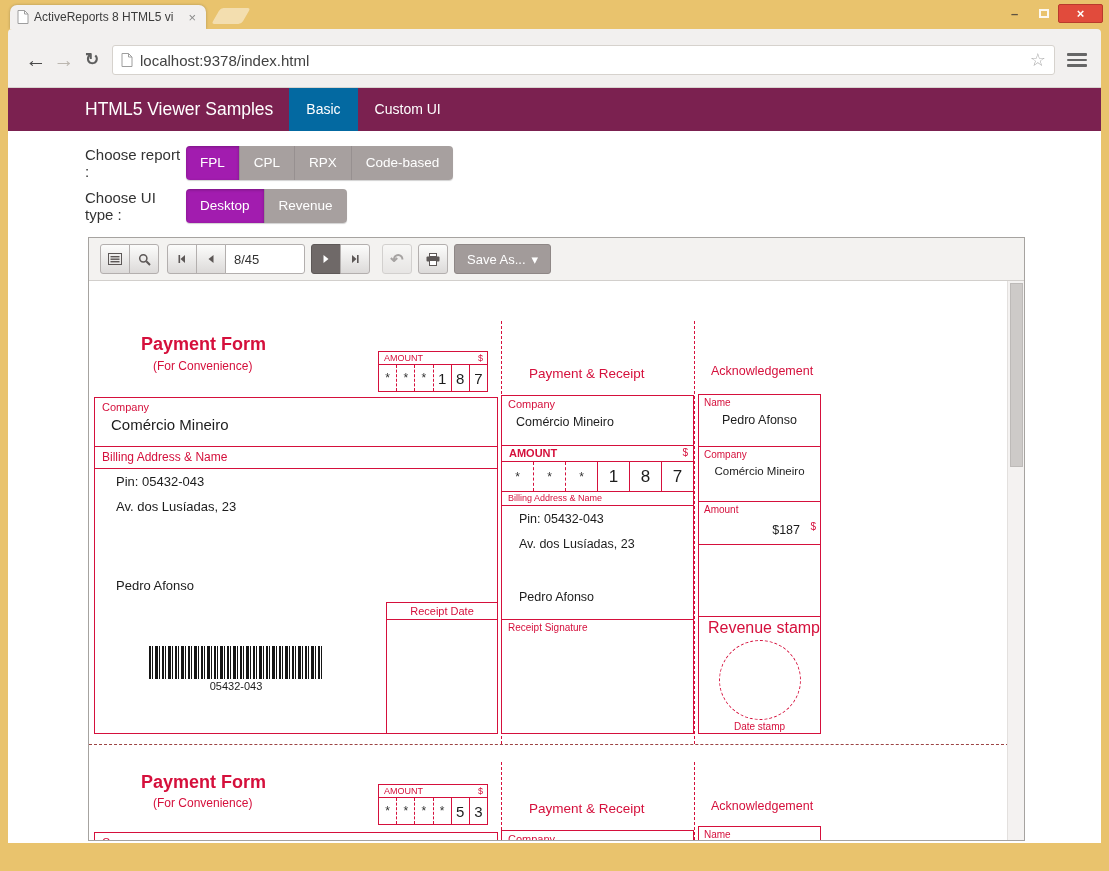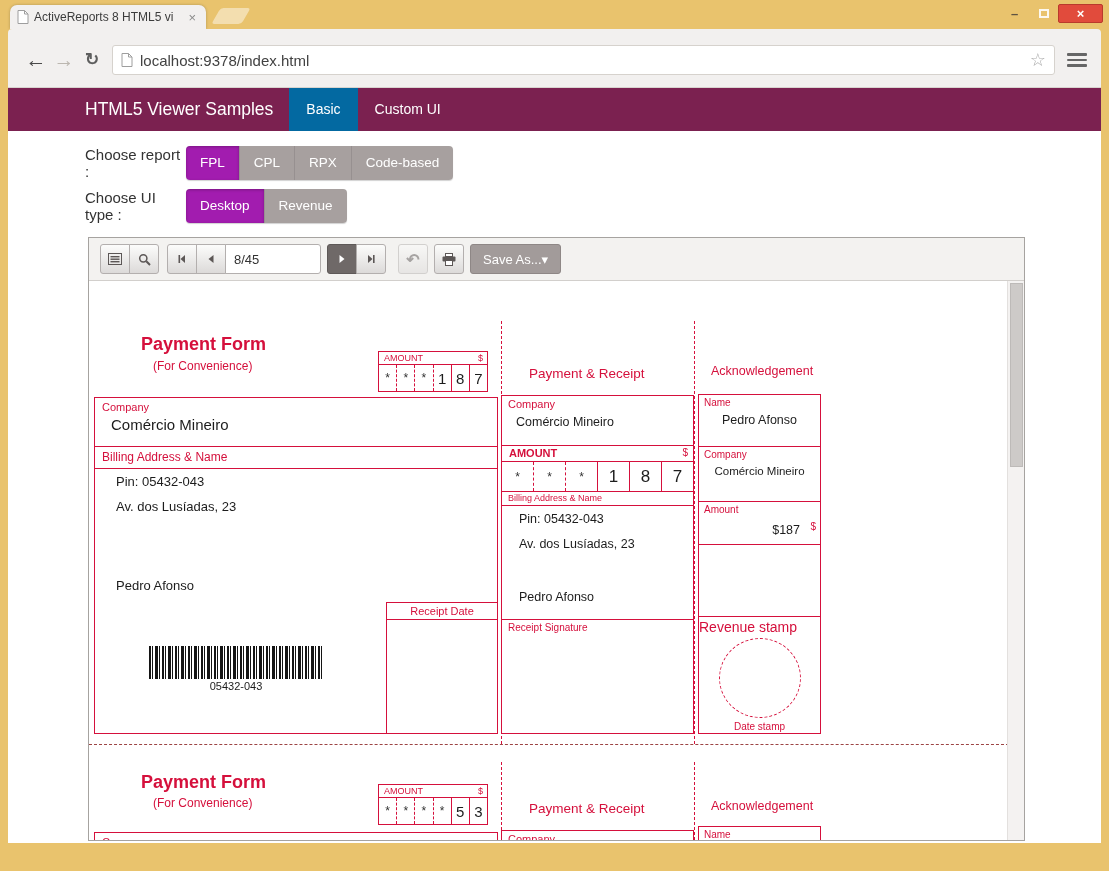--- a/index.html
+++ b/index.html
@@ -57,24 +57,24 @@
   .viewer { margin:14px 0 0 80px; width:937px; border:1px solid #a6a3a0; background:#fff; }
   .vtoolbar { height:43px; background:#f3f2f0; border-bottom:1px solid #d2cfcc; display:flex;
               align-items:center; padding-left:11px; }
   .tb { height:30px; width:30px; background:linear-gradient(#fcfcfb,#dcdad9); border:1px solid #b3afae;
         display:inline-flex; align-items:center; justify-content:center; color:#5c5756; }
   .tb + .tb { margin-left:-1px; }
   .rl { border-radius:3px 0 0 3px; } .rr { border-radius:0 3px 3px 0; } .rb { border-radius:3px; }
   .tb.dark { background:#6f6968; border-color:#5e5958; color:#fff; }
   .tb.disabled { opacity:.5; }
   .sp8 { width:8px; } .sp6 { width:6px; } .sp12 { width:12px; }
-  .pageinput { height:30px; width:96px; border:1px solid #b3afae; margin-left:-1px; padding:0 8px;
+  .pageinput { height:30px; width:80px; border:1px solid #b3afae; margin-left:-1px; padding:0 8px;
                font-family:inherit; font-size:13px; color:#333; border-radius:0 3px 3px 0; }
   .saveas { height:30px; background:#a29b9a; border:1px solid #8e8786; color:#fff; font-family:inherit;
-            font-size:13px; padding:0 12px; display:inline-flex; align-items:center; gap:0; cursor:pointer; }
+            font-size:13px; padding:0 12px; display:inline-flex; align-items:center; gap:6px; cursor:pointer; }
   .undoglyph { font-size:16px; font-weight:bold; }
 
   .vcontent { position:relative; height:559px; background:#fff; overflow:hidden; }
   .vscroll { position:absolute; top:0; right:0; width:17px; height:559px; background:#f4f2f1;
              border-left:1px solid #e3e0de; }
   .vthumb { margin:2px auto 0; width:13px; height:184px; background:#cdcac8; border:1px solid #bdbab8; }
 
   
   .abs { position:absolute; }
   .fr { color:#d5103c; }
@@ -131,21 +131,21 @@
 
   .ahead { font-size:12.5px; }
   .abox { left:609px; top:113px; width:123px; height:340px; border:1px solid #d5103c; background:#fff; }
   .ar { border-bottom:1px solid #d5103c; }
   .alabel { font-size:10px; color:#d5103c; padding:2px 0 0 5px; }
   .aval { font-size:12.5px; color:#1c1c1c; text-align:center; margin-top:5px; }
   .ar3 { position:relative; }
   .ar3 .amt { position:absolute; right:20px; top:21px; font-size:12.5px; color:#1c1c1c; }
   .ar3 .cur { position:absolute; right:4px; top:19px; font-size:10px; color:#d5103c; }
   .ar5 { position:relative; border-top:1px solid #d5103c; }
-  .rslabel { text-align:left; font-size:14px; color:#d5103c; padding-top:2px; }
+  .rslabel { text-align:right; font-size:16px; color:#d5103c; padding-top:2px; }
   .stampcircle { width:82px; height:80px; border:1px dashed #d5103c; border-radius:50%; margin:3px auto 0; }
   .dslabel { position:absolute; bottom:1px; left:0; right:0; text-align:center; font-size:10px; color:#d5103c; }
 
   svg { display:block; }
 </style>
 </head>
 <body>
 
 <div class="screen">
 

